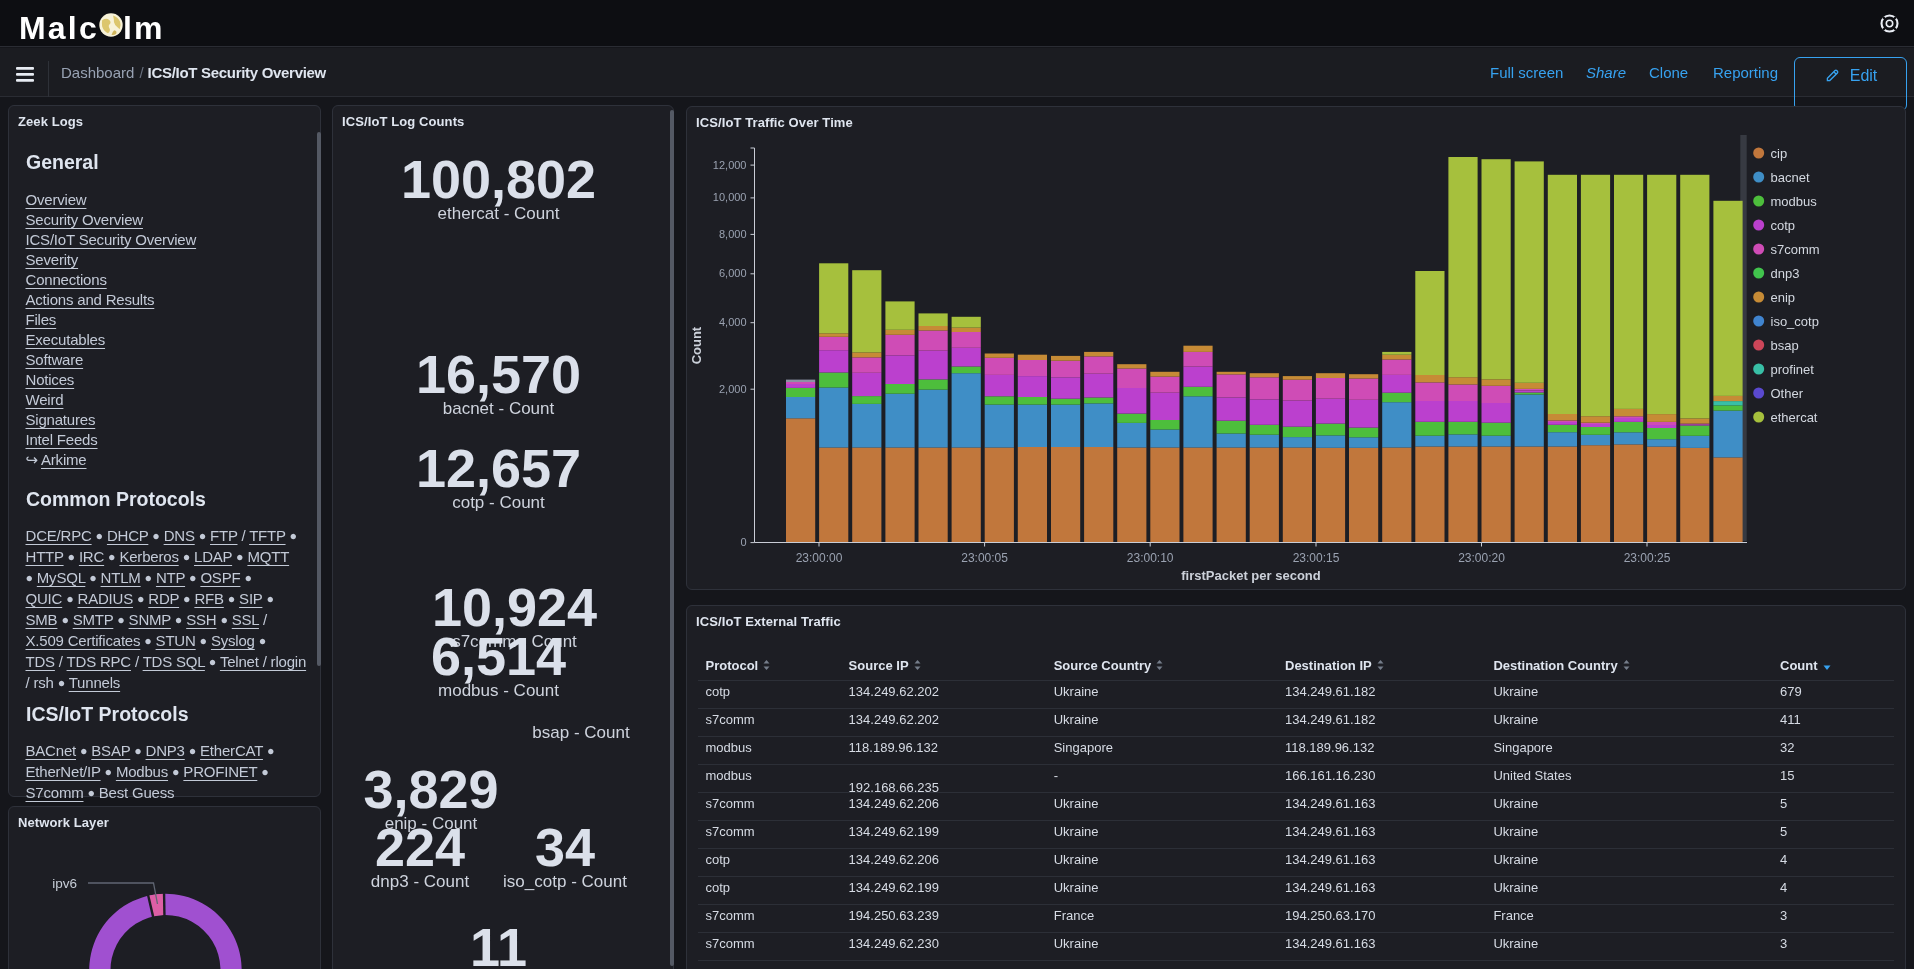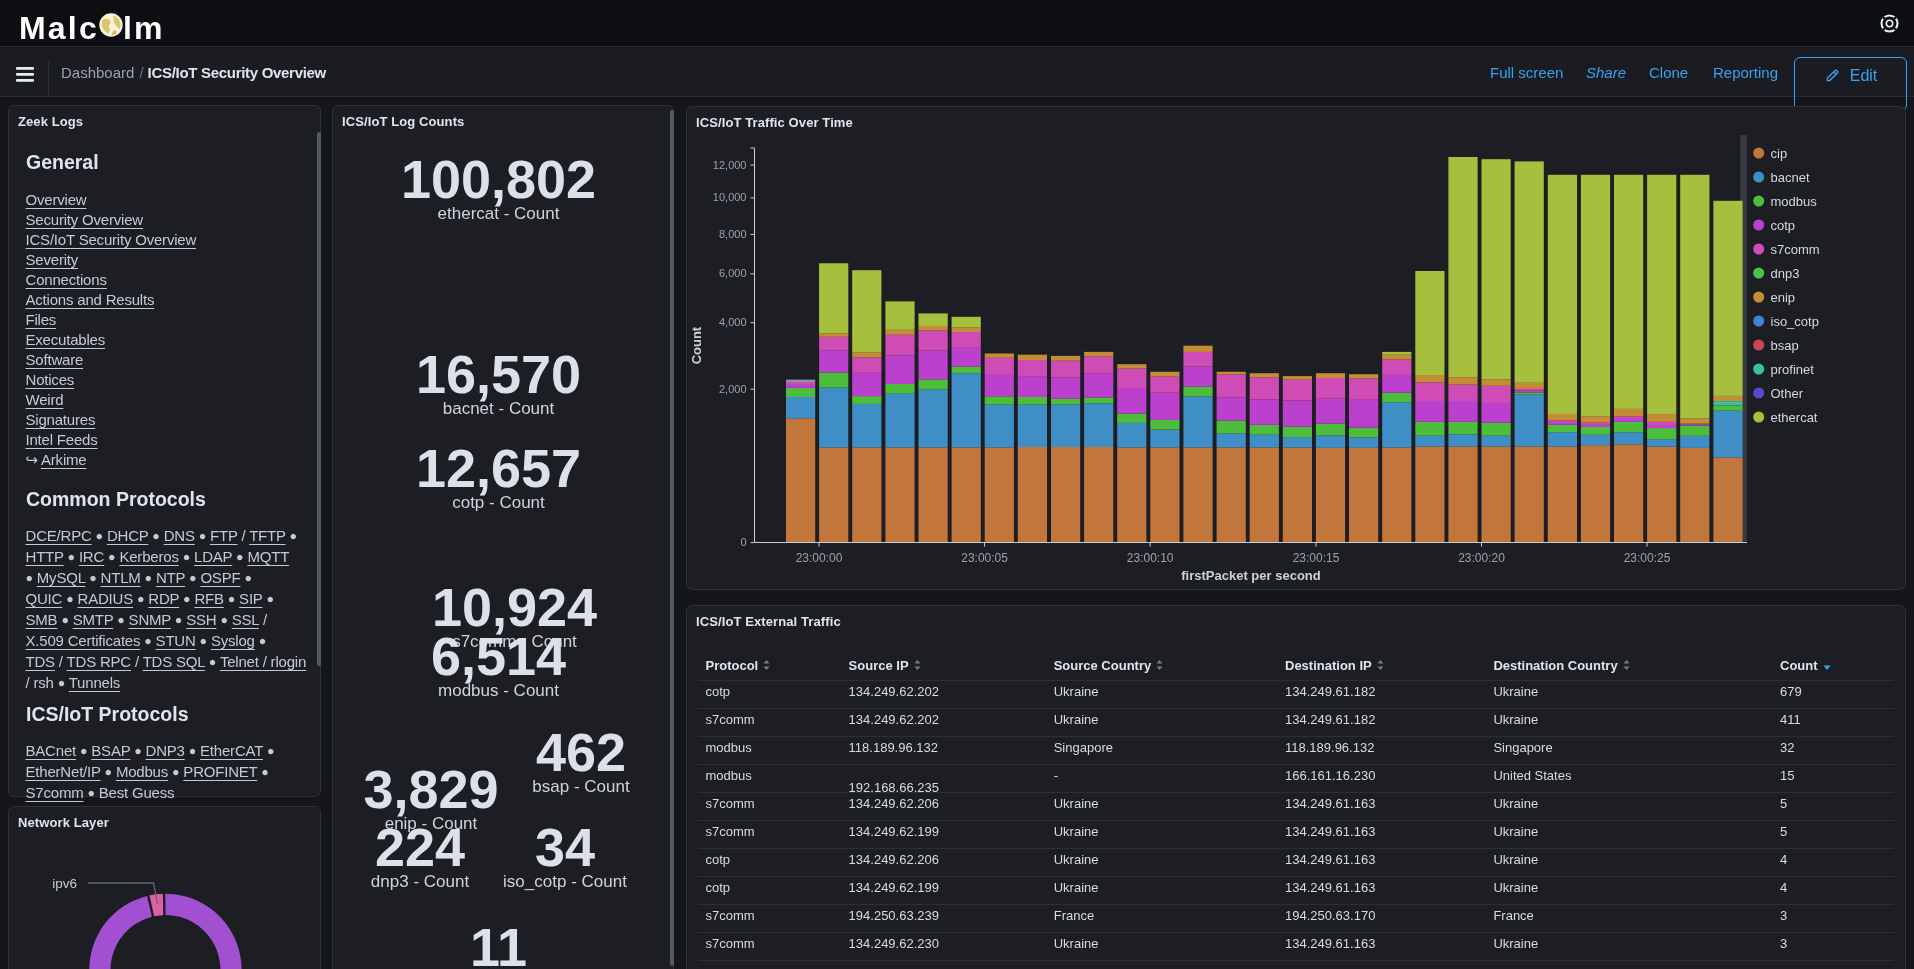--- a/index.html
+++ b/index.html
@@ -142,21 +142,20 @@
     </div>
 <div class="met" style="top:523.0px;left:0;width:331px;">
       <div class="mv">6,514</div>
       <div class="ml">modbus - Count</div>
     </div>
 <div class="met" style="top:619.0px;left:-2.0px;width:200px;margin-top:37px;">
       <div class="mv">3,829</div>
       <div class="ml">enip - Count</div>
     </div>
 <div class="met" style="top:619.0px;left:148.0px;width:200px;">
-      <div class="mv">462</div>
       <div class="ml">bsap - Count</div>
     </div>
 <div class="met" style="top:714.0px;left:-13.0px;width:200px;">
       <div class="mv">224</div>
       <div class="ml">dnp3 - Count</div>
     </div>
 <div class="met" style="top:714.0px;left:132.0px;width:200px;">
       <div class="mv">34</div>
       <div class="ml">iso_cotp - Count</div>
     </div>

